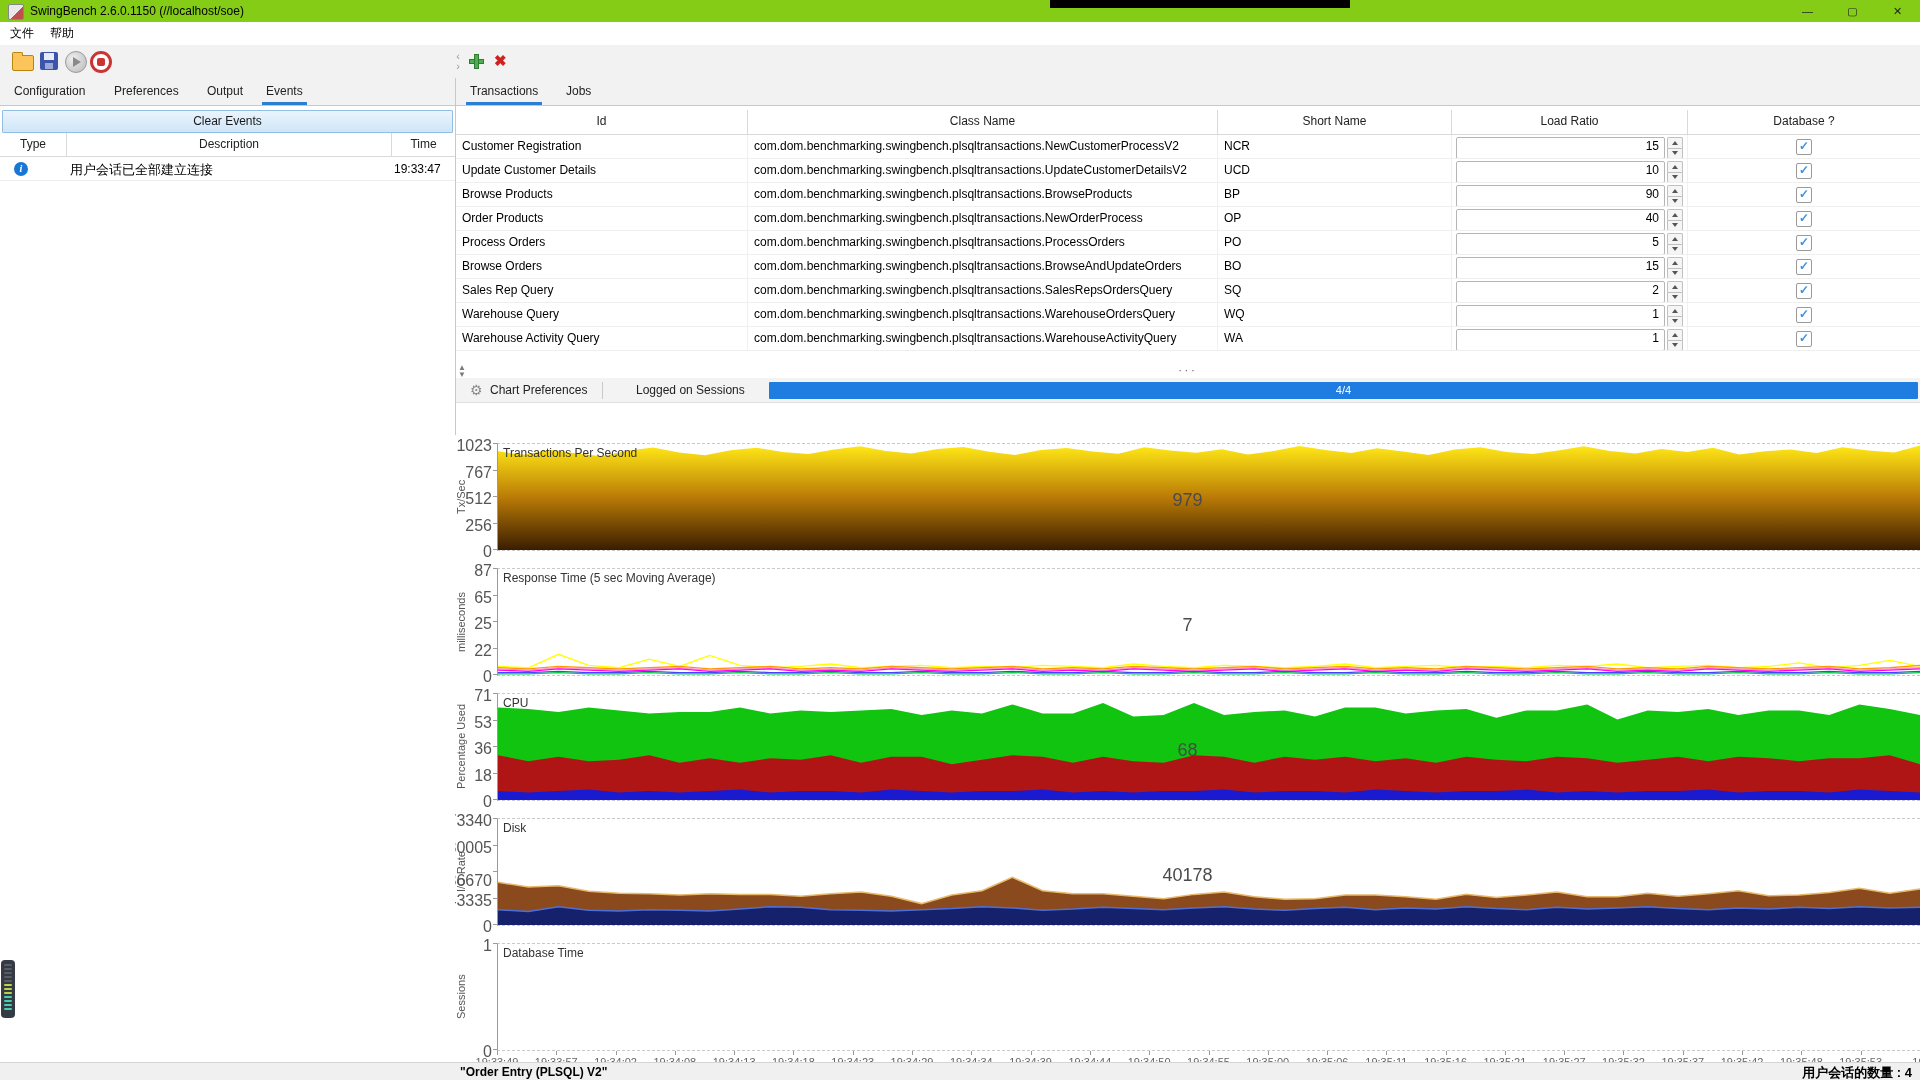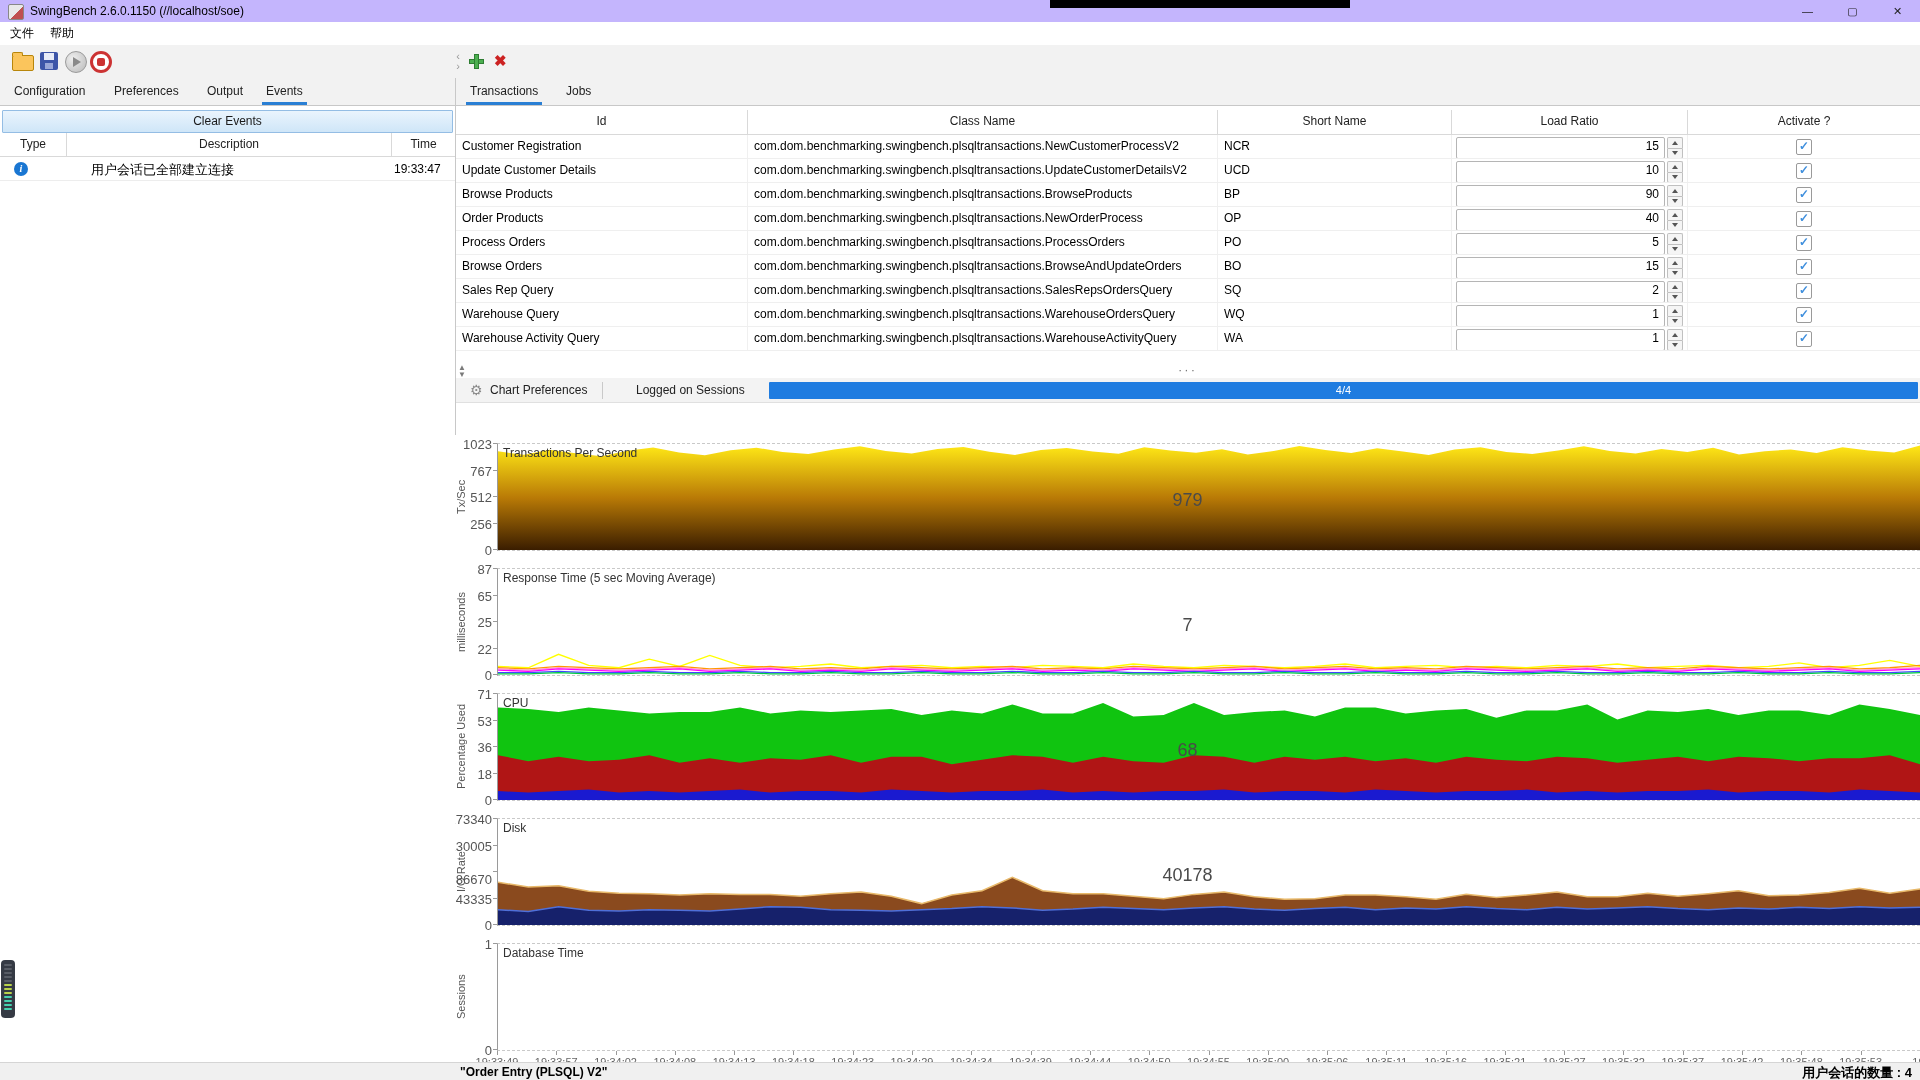--- a/index.html
+++ b/index.html
@@ -1,20 +1,20 @@
 <!DOCTYPE html>
 <html><head>
 <meta charset="utf-8">
 <style>
   html,body{margin:0;padding:0;}
   body{width:1920px;height:1080px;position:relative;overflow:hidden;background:#fff;
        font-family:"Liberation Sans",sans-serif;font-size:12px;color:#111;}
 
   
-  #titlebar{position:absolute;left:0;top:0;width:1920px;height:22px;background:#c4b5fd;}
+  #titlebar{position:absolute;left:0;top:0;width:1920px;height:22px;background:#84cc16;}
   #app-icon{position:absolute;left:8px;top:4px;width:14px;height:14px;border:1px solid #888;border-radius:2px;
             background:linear-gradient(135deg,#e9e9e9 55%,#c05050 55%);}
   #title-text{position:absolute;left:30px;top:4px;font-size:12px;color:#000;white-space:nowrap;}
   .winbtn{position:absolute;top:0;width:45px;height:22px;text-align:center;line-height:22px;font-size:11px;color:#222;}
   #btn-min{left:1785px;} #btn-max{left:1830px;} #btn-close{left:1875px;}
   #topstrip{position:absolute;left:1050px;top:0;width:300px;height:8px;background:#000;}
 
   
   #menubar{position:absolute;left:0;top:22px;width:1920px;height:23px;background:#fff;}
   .menu-item{position:absolute;top:3px;font-size:12px;color:#000;}
@@ -50,21 +50,21 @@
   #clear-events-btn{position:absolute;left:2px;top:110px;width:451px;height:23px;box-sizing:border-box;
     background:linear-gradient(#eaf4fd,#cfe6f8);border:1px solid #94bde4;border-radius:1px;
     text-align:center;line-height:21px;font-size:12px;color:#1a1a1a;}
   #events-header{position:absolute;left:0;top:133px;width:455px;height:24px;display:grid;grid-template-columns:67px 325px 63px;
     border-bottom:1px solid #d9d9d9;box-sizing:border-box;background:#fff;}
   #events-header .hcell{border-right:1px solid #d9d9d9;text-align:center;line-height:23px;font-size:12px;color:#222;}
   #events-header .hcell:last-child{border-right:none;}
   #event-row{position:absolute;left:0;top:157px;width:455px;height:24px;border-bottom:1px solid #ededed;box-sizing:border-box;}
   .info-icon{position:absolute;left:14px;top:5px;width:14px;height:14px;border-radius:50%;background:#1976d2;color:#fff;
     font-family:"Liberation Serif",serif;font-style:italic;font-weight:bold;font-size:10px;text-align:center;line-height:14px;}
-  .event-desc{position:absolute;left:70px;top:4px;font-size:13px;color:#000;margin-left:21px;}
+  .event-desc{position:absolute;left:70px;top:4px;font-size:13px;color:#000;}
   .event-time{position:absolute;left:394px;top:5px;font-size:12px;color:#000;}
 
   
   #meter-widget{position:absolute;left:1px;top:960px;width:14px;height:58px;background:#353a44;border-radius:4px;padding:4px 3px;box-sizing:border-box;}
   #meter-widget .stripe{height:2px;margin-bottom:2px;border-radius:1px;}
 
   
   #tx-table{position:absolute;left:456px;top:110px;width:1464px;}
   #tx-header{display:grid;grid-template-columns:292px 470px 234px 236px 232px;height:24px;border-bottom:1px solid #d9d9d9;background:#fff;}
   #tx-header .hcell{border-right:1px solid #d9d9d9;text-align:center;line-height:23px;font-size:12px;color:#222;box-sizing:border-box;}
@@ -94,21 +94,21 @@
   #chartbar-div{position:absolute;left:146px;top:4px;width:1px;height:17px;background:#c9c9c9;}
   #sessions-label{position:absolute;left:180px;top:5px;font-size:12px;color:#222;}
   #sessions-progress{position:absolute;left:313px;top:4px;width:1149px;height:17px;background:#1f7ce0;border-radius:1px;
     color:#fff;font-size:11px;text-align:center;line-height:17px;}
 
   
   #charts{position:absolute;left:455px;top:435px;width:1465px;height:627px;overflow:hidden;background:#fff;}
   .chart-row{position:absolute;left:0;width:1465px;height:108px;}
   .chart-ylabel{position:absolute;left:0;top:0;width:14px;height:108px;writing-mode:vertical-rl;transform:rotate(180deg);
     text-align:center;font-size:11px;color:#555;}
-  .chart-tick-label{position:absolute;right:calc(100% - 37px);font-size:13px;color:#555;white-space:nowrap;}
+  .chart-tick-label{position:absolute;right:calc(100% - 37px);font-size:16px;color:#555;white-space:nowrap;}
   .chart-tick-mark{position:absolute;left:38px;width:4px;height:1px;background:#9a9a9a;}
   .chart-plot{position:absolute;left:42px;top:0;right:0;height:108px;box-sizing:border-box;
     border-left:1px solid #9a9a9a;border-top:1px dashed #c9c9c9;border-bottom:1px dashed #c9c9c9;background:#fff;}
   .chart-plot svg{width:100%;height:100%;display:block;}
   .chart-title{position:absolute;left:48px;top:3px;font-size:12px;color:#333;white-space:nowrap;}
   .chart-value{position:absolute;left:50%;top:47px;transform:translateX(-50%);font-size:18px;color:#4a4a4a;}
   .chart-xrow{position:absolute;left:0;width:1465px;height:18px;}
   .chart-xtick{position:absolute;top:0;width:1px;height:4px;background:#999;}
   .chart-xlabel{position:absolute;top:5px;transform:translateX(-50%);font-size:11px;color:#666;white-space:nowrap;}
 
@@ -186,21 +186,21 @@
     <div class="stripe" style="background: rgb(69, 207, 174);"></div>
     <div class="stripe" style="background: rgb(69, 207, 174);"></div>
   </div>
 
 <div id="tx-table">
   <div id="tx-header">
     <div class="hcell">Id</div>
     <div class="hcell">Class Name</div>
     <div class="hcell">Short Name</div>
     <div class="hcell">Load Ratio</div>
-    <div class="hcell">Activate ?</div>
+    <div class="hcell">Database ?</div>
   </div>
   <div id="tx-rows">
       <div class="tx-row">
         <div class="tx-cell id-cell">Customer Registration</div>
         <div class="tx-cell class-cell">com.dom.benchmarking.swingbench.plsqltransactions.NewCustomerProcessV2</div>
         <div class="tx-cell short-cell">NCR</div>
         <div class="tx-cell ratio-cell">
           <div class="spinner">
             <div class="spin-val">15</div>
             <div class="spin-btns">

